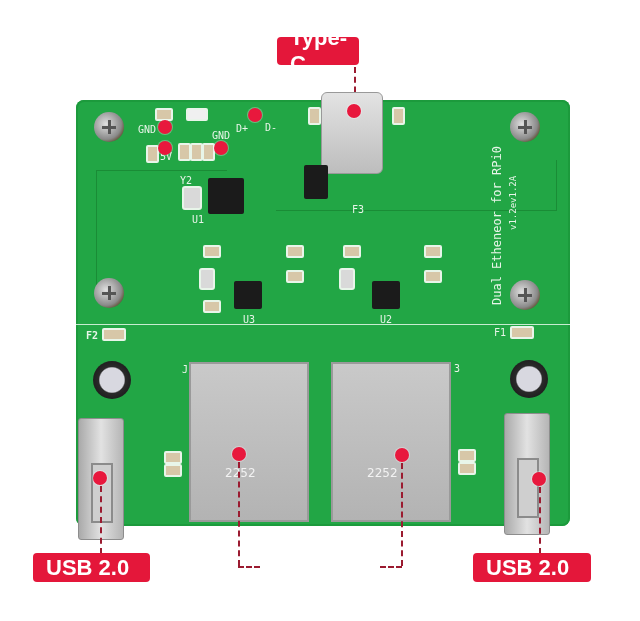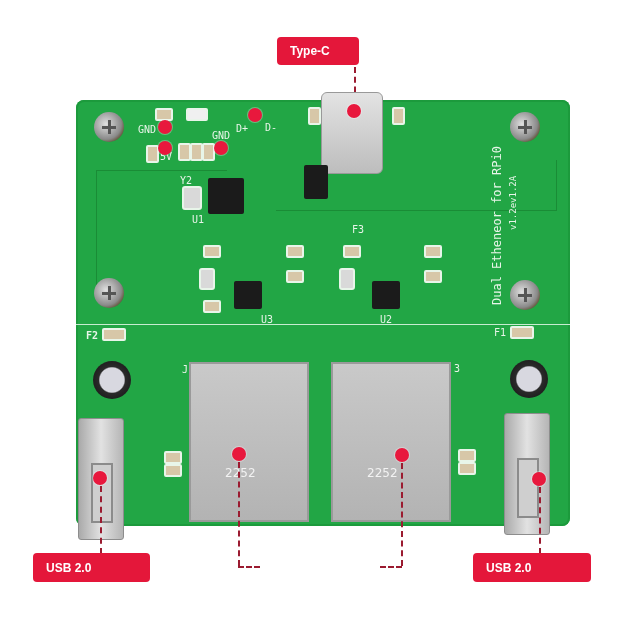--- a/index.html
+++ b/index.html
@@ -18,21 +18,21 @@
   .xtal{position:absolute;width:16px;height:20px;background:#d9d9d9;border:2px solid #e8f5e9;border-radius:3px;}
   .rj45{position:absolute;background:linear-gradient(180deg,#c9c9c9,#b3b3b3);border:2px solid #9a9a9a;}
   .rj45 .lbl{position:absolute;left:34px;bottom:40px;color:#f2f2f2;font-size:12px;}
   .usb{position:absolute;width:44px;height:120px;background:linear-gradient(90deg,#aaa,#e2e2e2,#b5b5b5);border:1px solid #8d8d8d;border-radius:3px;}
   .usb .slot{position:absolute;left:12px;top:44px;width:18px;height:56px;border:2px solid #8b8b8b;background:#cfcfcf;}
   .cap{position:absolute;width:38px;height:38px;border-radius:50%;background:radial-gradient(circle at 50% 50%,#d8d8e0 45%,#2a2a2a 50%,#111 100%);}
   .typec{position:absolute;left:321px;top:92px;width:60px;height:80px;background:linear-gradient(180deg,#e3e3e3,#bdbdbd);border:1px solid #999;border-radius:6px;}
   .dot{position:absolute;width:14px;height:14px;border-radius:50%;background:#e8183d;box-shadow:0 0 0 1px rgba(255,255,255,.3);}
   .dash-v{position:absolute;width:0;border-left:2px dashed #9b1b30;}
   .dash-h{position:absolute;height:0;border-top:2px dashed #9b1b30;}
-  .callout{position:absolute;background:#e4173a;color:#ffffff;font-family:"Liberation Sans",sans-serif;font-weight:bold;font-size:12px;border-radius:4px;display:flex;align-items:center;padding-left:13px;box-sizing:border-box;}
+  .callout{position:absolute;background:#e4173a;color:#ffffff;font-family:"Liberation Sans",sans-serif;font-weight:bold;font-size:22px;border-radius:4px;display:flex;align-items:center;padding-left:13px;box-sizing:border-box;}
   .vtext{position:absolute;transform:rotate(-90deg);transform-origin:left top;color:#e8f5e9;font-family:"DejaVu Sans Mono",monospace;white-space:nowrap;}
 </style>
 </head>
 <body>
 
 <div class="callout" style="left:277px;top:37px;width:82px;height:28px;">
   <span>Type-C</span>
 </div>
 <div class="dash-v" style="left:354px;top:67px;height:45px;"></div>
 
@@ -67,28 +67,28 @@
 <div class="typec"></div>
 <div class="dot" style="left:347px;top:104px;"></div>
 <div class="smd" style="left:308px;top:107px;"></div>
 <div class="smd" style="left:392px;top:107px;"></div>
 
 <div class="silk" style="left:180px;top:176px;">Y2</div>
 <div class="xtal" style="left:182px;top:186px;"></div>
 <div class="chip" style="left:208px;top:178px;width:36px;height:36px;"></div>
 <div class="silk" style="left:192px;top:215px;">U1</div>
 <div class="chip" style="left:304px;top:165px;width:24px;height:34px;"></div>
-<div class="silk" style="left:352px;top:205px;margin-top:20px;">F3</div>
+<div class="silk" style="left:352px;top:205px;">F3</div>
 
 <div class="vtext" style="left:490px;top:305px;font-size:12px;">Dual Etheneor for RPi0</div>
 <div class="vtext" style="left:508px;top:230px;font-size:9px;">v1.2ev1.2A</div>
 
 <div class="xtal" style="left:199px;top:268px;width:12px;height:18px;"></div>
 <div class="chip" style="left:234px;top:281px;width:28px;height:28px;"></div>
-<div class="silk" style="left:261px;top:315px;">U3</div>
+<div class="silk" style="left:243px;top:315px;">U3</div>
 <div class="xtal" style="left:339px;top:268px;width:12px;height:18px;"></div>
 <div class="chip" style="left:372px;top:281px;width:28px;height:28px;"></div>
 <div class="silk" style="left:380px;top:315px;">U2</div>
 
 <div class="smdh" style="left:203px;top:245px;"></div>
 <div class="smdh" style="left:203px;top:300px;"></div>
 <div class="smdh" style="left:286px;top:245px;"></div>
 <div class="smdh" style="left:286px;top:270px;"></div>
 <div class="smdh" style="left:343px;top:245px;"></div>
 <div class="smdh" style="left:424px;top:245px;"></div>

